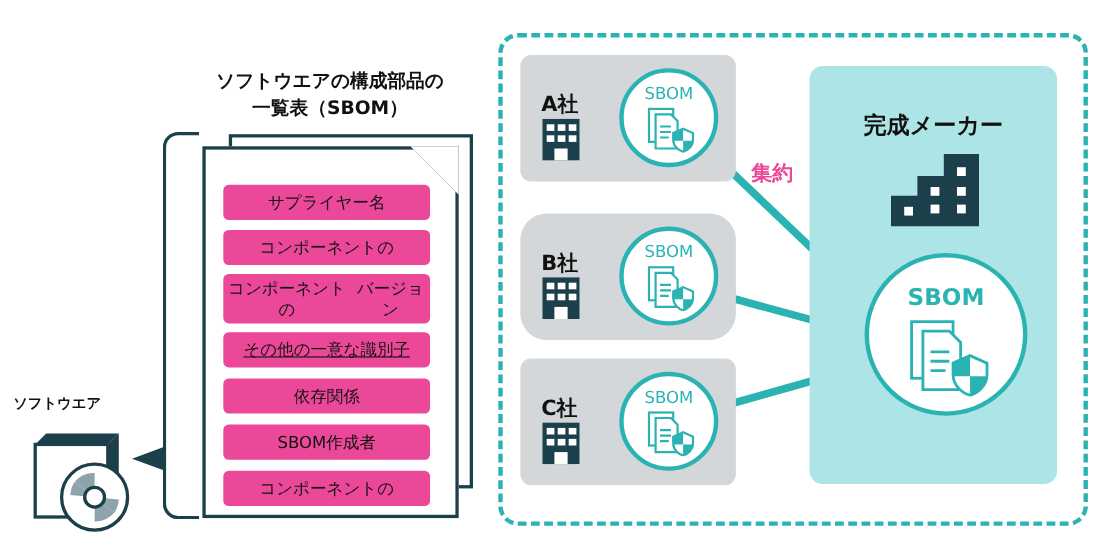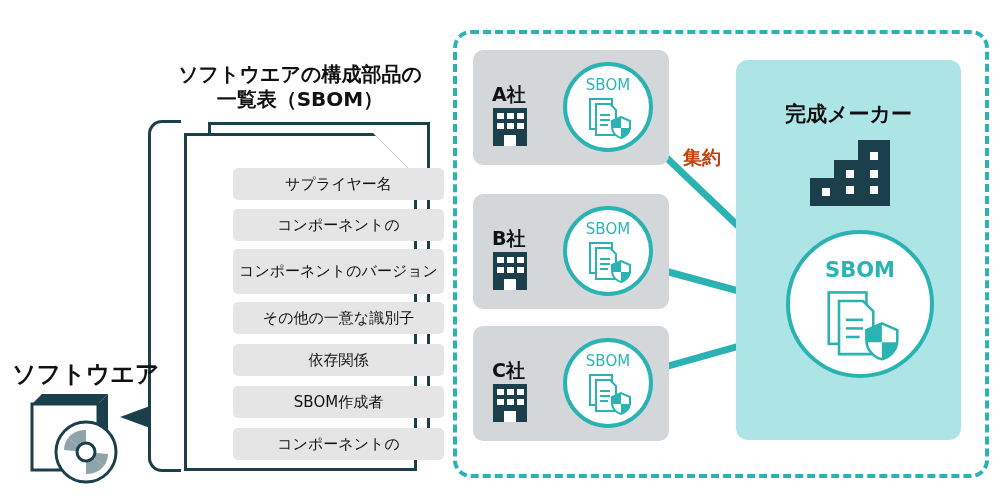--- a/index.html
+++ b/index.html
@@ -1,39 +1,39 @@
 <!DOCTYPE html>
 <html><head>
 <meta charset="utf-8">
 <style>
   html,body{margin:0;padding:0;background:#ffffff;}
   body{width:1000px;height:496px;position:relative;overflow:hidden;font-family:"DejaVu Sans","Liberation Sans",sans-serif;color:#111;}
   .abs{position:absolute;}
-  .title{left:150px;top:62px;width:300px;text-align:center;font-size:20px;font-weight:bold;line-height:25px;color:#111;}
-  .sw-label{left:12px;top:358px;font-size:24px;font-weight:bold;color:#111;font-family:Liberation Serif, serif;}
+  .title{left:150px;top:62px;width:300px;text-align:center;font-size:17px;font-weight:bold;line-height:25px;color:#111;}
+  .sw-label{left:12px;top:358px;font-size:13px;font-weight:bold;color:#111;font-family:Liberation Serif, serif;}
   .bracket{left:148px;top:120px;width:30px;height:346px;border:3px solid #1c3f4c;border-right:none;border-radius:14px 0 0 14px;}
   .pointer{left:120px;top:406px;width:0;height:0;border-top:11px solid transparent;border-bottom:11px solid transparent;border-right:30px solid #1c3f4c;}
   .doc-back{left:208px;top:122px;width:216px;height:316px;border:3px solid #1c3f4c;background:#fff;}
   .doc-front{left:184px;top:133px;width:227px;height:332px;border:3px solid #1c3f4c;background:#fff;}
   .fold{right:-3px;top:-3px;width:0;height:0;border-left:44px solid transparent;border-top:44px solid #1c3f4c;}
   .fold-inner{right:-3px;top:-3px;width:0;height:0;border-right:44px solid #fff;border-bottom:44px solid transparent;}
-  .field{left:16px;width:211px;background:#e5e5e5;border-radius:5px;display:flex;align-items:center;justify-content:center;text-align:center;font-size:15px;line-height:19px;color:#111;margin-left:30px;}
+  .field{left:16px;width:188px;background:#ec4899;border-radius:5px;display:flex;align-items:center;justify-content:center;text-align:center;font-size:15px;line-height:19px;color:#111;}
   .outer-dash{left:453px;top:30px;width:528px;height:440px;border:4px dashed #2bb3b3;border-radius:18px;}
   .company{left:473px;width:196px;height:115px;background:#d3d7d9;border-radius:10px;}
   .comp-name{left:19px;top:32px;font-size:19px;font-weight:bold;color:#111;}
   .bldg{left:20px;top:58px;}
   .mini-circle{left:90px;top:12px;width:82px;height:82px;border:4px solid #2bb3b3;border-radius:50%;background:#fff;}
   .mini-circle .lbl{position:absolute;left:0;right:0;top:10px;text-align:center;font-size:15px;color:#2bb3b3;}
   .mini-circle svg{position:absolute;left:21px;top:31px;}
   .maker{left:736px;top:60px;width:225px;height:380px;background:#ade5e6;border-radius:12px;}
   .maker-title{left:0;right:0;top:40px;text-align:center;font-size:21px;font-weight:bold;color:#111;}
   .big-circle{left:50px;top:170px;width:140px;height:140px;border:4px solid #2bb3b3;border-radius:50%;background:#fff;}
   .big-circle .lbl{position:absolute;left:0;right:0;top:24px;text-align:center;font-size:21px;font-weight:bold;color:#2bb3b3;}
   .big-circle svg{position:absolute;left:35px;top:55px;}
-  .aggregate{left:683px;top:145px;font-size:19px;font-weight:bold;color:#c2410c;}
+  .aggregate{left:683px;top:145px;font-size:19px;font-weight:bold;color:#ec4899;}
   .arrows{left:0;top:0;}
 </style>
 </head>
 <body>
 
 <svg class="abs arrows" width="1000" height="496" viewBox="0 0 1000 496">
   <defs>
     <marker id="ah" markerWidth="5" markerHeight="5" refX="3.2" refY="2.5" orient="auto" markerUnits="strokeWidth">
       <path d="M0,0 L5,2.5 L0,5 z" fill="#2bb3b3"></path>
     </marker>
@@ -59,21 +59,21 @@
   <div class="abs field" style="top:32px;height:32px;">
     <span>サプライヤー名</span>
   </div>
   <div class="abs field" style="top:73px;height:32px;">
     <span>コンポーネントの</span>
   </div>
   <div class="abs field" style="top:113px;height:45px;flex-direction:row;">
     <span>コンポーネントの</span>
     <span>バージョン</span>
   </div>
-  <div class="abs field" style="top:166px;height:32px;">
+  <div class="abs field" style="top:166px;height:32px;text-decoration:underline;">
     <span>その他の一意な識別子</span>
   </div>
   <div class="abs field" style="top:250px;height:32px;">
     <span>SBOM作成者</span>
   </div>
   <div class="abs field" style="top:208px;height:32px;">
     <span>依存関係</span>
   </div>
   <div class="abs field" style="top:292px;height:32px;">
     <span>コンポーネントの</span>
@@ -115,21 +115,21 @@
       <line x1="12" y1="18" x2="22" y2="18" stroke="#2bb3b3" stroke-width="2"></line>
       <line x1="12" y1="23" x2="22" y2="23" stroke="#2bb3b3" stroke-width="2"></line>
       <line x1="12" y1="28" x2="20" y2="28" stroke="#2bb3b3" stroke-width="2"></line>
       <path d="M24,24 L33,20 L42,24 L42,30 C42,36 37,40 33,41 C29,40 24,36 24,30 Z" fill="#fff" stroke="#2bb3b3" stroke-width="2"></path>
       <path d="M33,20 L33,31 L24,31 L24,24 Z" fill="#2bb3b3"></path>
       <path d="M33,31 L42,31 C41,36 37,40 33,41 Z" fill="#2bb3b3"></path>
     </svg>
   </div>
 </div>
 
-<div class="abs company" style="top:194px;">
+<div class="abs company" style="top:194px;border-radius:24px;">
   <div class="abs comp-name">B社</div>
   <svg class="abs bldg" width="34" height="38" viewBox="0 0 34 38">
     <rect x="0" y="0" width="34" height="38" fill="#1c3f4c"></rect>
     <rect x="4" y="5" width="7" height="6" fill="#fff"></rect>
       <rect x="14" y="5" width="7" height="6" fill="#fff"></rect>
       <rect x="24" y="5" width="7" height="6" fill="#fff"></rect>
     <rect x="4" y="15" width="7" height="6" fill="#fff"></rect>
       <rect x="14" y="15" width="7" height="6" fill="#fff"></rect>
       <rect x="24" y="15" width="7" height="6" fill="#fff"></rect>
     <rect x="11" y="27" width="12" height="11" fill="#fff"></rect>

